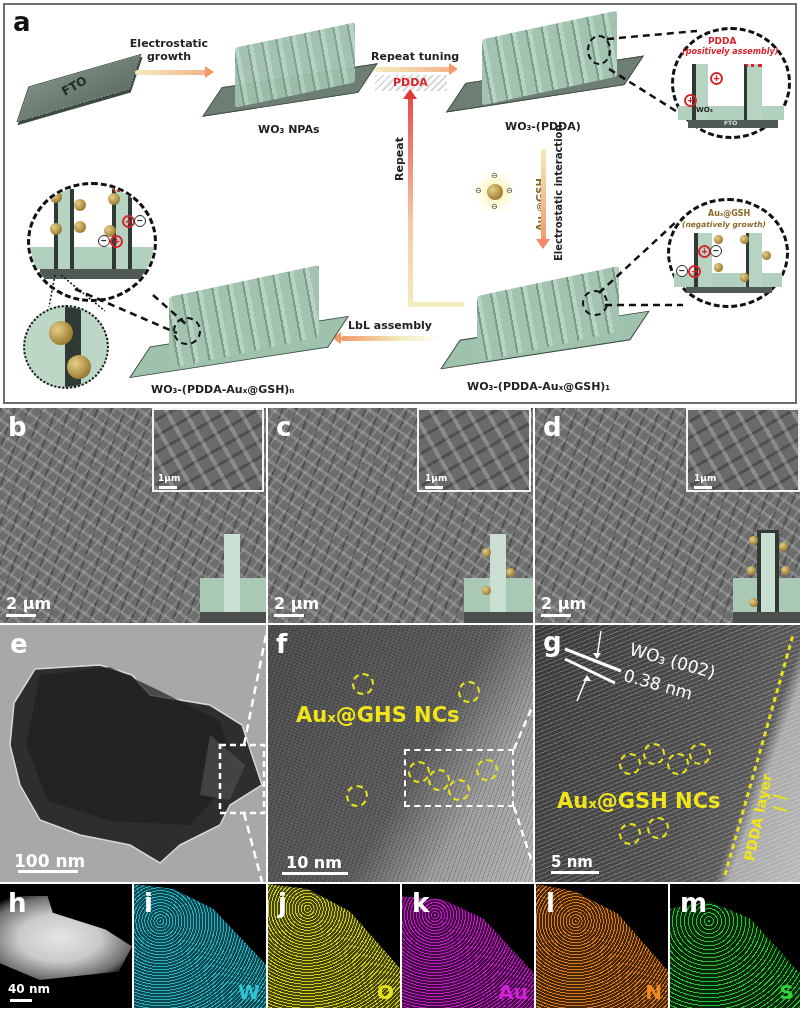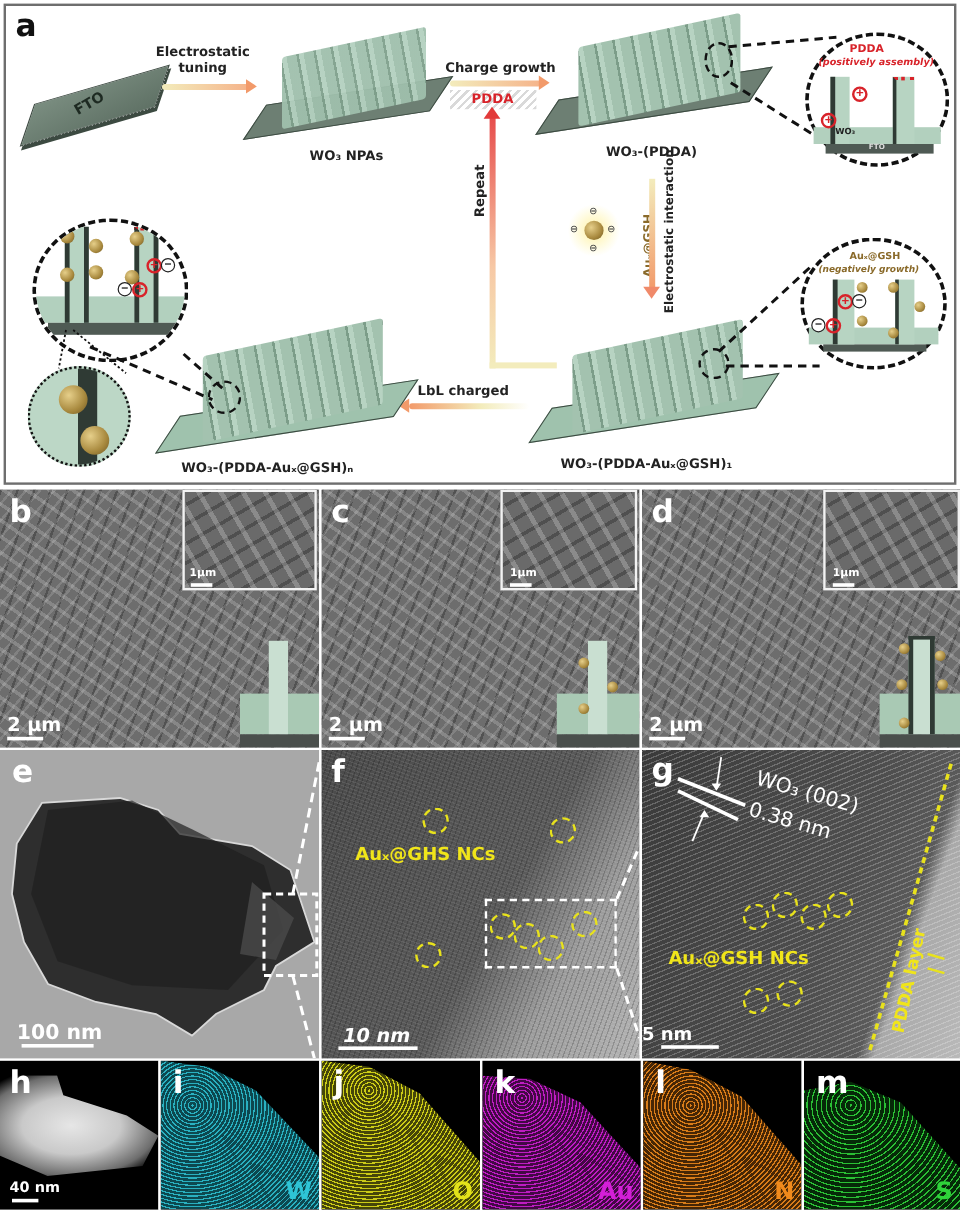--- a/index.html
+++ b/index.html
@@ -33,50 +33,50 @@
   .mini-schem { position:absolute; background:#a9c9b4; }
   .tem-e { background: #a8a8a8; }
   .tem-f { background:
       repeating-linear-gradient(20deg, rgba(255,255,255,0.08) 0 1px, rgba(0,0,0,0) 1px 3px),
       repeating-linear-gradient(-70deg, rgba(0,0,0,0.18) 0 1px, rgba(0,0,0,0) 1px 4px),
       linear-gradient(120deg, #4a4a4a 0%, #5a5a5a 55%, #9c9c9c 75%, #b4b4b4 100%); }
   .tem-g { background:
       repeating-linear-gradient(-22deg, rgba(255,255,255,0.22) 0 1px, rgba(0,0,0,0) 1px 4px),
       linear-gradient(110deg, #3a3a3a 0%, #4f4f4f 60%, #5a5a5a 76%, #a9a9a9 80%, #b9b9b9 100%); }
   .yellow-circle { position:absolute; width:22px; height:22px; border:2px dashed #e8e21c; border-radius:50%; }
-  .yellow-label { position:absolute; color:#f0e51a; font-family:"DejaVu Sans", sans-serif; font-weight:bold; font-size:15px; white-space:nowrap; }
+  .yellow-label { position:absolute; color:#f0e51a; font-family:"DejaVu Sans", sans-serif; font-weight:bold; font-size:21px; white-space:nowrap; }
   .eds { position:absolute; background:#000; overflow:hidden; }
   .eds-label { position:absolute; right:6px; bottom:4px; font-family:"DejaVu Sans", sans-serif; font-weight:bold; font-size:20px; }
   .sep-v { position:absolute; width:2px; background:#fff; }
 </style>
 </head>
 <body>
 
 <div id="panel-a" class="abs">
   <div class="abs plabel-dark" style="left:8px; top:2px;">a</div>
 
   <div class="abs" style="left:18px; top:58px; width:110px; height:50px;">
     <div class="abs" style="left:8px; top:6px; width:96px; height:38px; background:linear-gradient(160deg,#7a8d80,#5f7165); transform: skewX(-35deg) rotate(-20deg); border:1px solid #3f4c44; box-shadow: 2px 4px 0 #3c4a41;"></div>
     <div class="abs" style="left:38px; top:16px; transform: rotate(-30deg); font-family:'DejaVu Sans',sans-serif; font-weight:bold; font-size:12px; color:#1e2a22;">FTO</div>
   </div>
 
   <div class="abs schem-label" style="left:124px; top:32px; text-align:center; width:80px;">
     <div>Electrostatic</div>
-    <div>tuning</div>
+    <div>growth</div>
   </div>
   <div class="abs arrow-h" style="left:130px; top:65px; width:72px; background:linear-gradient(90deg,#f3ecbc,#f5b38a);"></div>
   <div class="abs" style="left:200px; top:61px; width:0; height:0; border-top:6px solid transparent; border-bottom:6px solid transparent; border-left:9px solid #f29a6a;"></div>
 
   <div class="abs" style="left:210px; top:22px; width:150px; height:90px;">
     <div class="abs" style="left:6px; top:48px; width:138px; height:30px; background:#6d7f73; transform: skewX(-40deg) rotate(-10deg); border:1px solid #3c4a41;"></div>
     <div class="abs" style="left:20px; top:8px; width:120px; height:60px; background:repeating-linear-gradient(80deg,#9fbfac 0 8px,#7fa08c 8px 10px,#b3d0bf 10px 14px); transform: skewY(-12deg); border-radius:3px; opacity:0.95;"></div>
   </div>
   <div class="abs schem-label" style="left:253px; top:118px;">WO₃ NPAs</div>
 
-  <div class="abs schem-label" style="left:366px; top:45px;">Charge growth</div>
+  <div class="abs schem-label" style="left:366px; top:45px;">Repeat tuning</div>
   <div class="abs arrow-h" style="left:370px; top:62px; width:76px; background:linear-gradient(90deg,#f3ecbc,#f5b38a);"></div>
   <div class="abs" style="left:444px; top:58px; width:0; height:0; border-top:6px solid transparent; border-bottom:6px solid transparent; border-left:9px solid #f29a6a;"></div>
   <div class="abs" style="left:370px; top:70px; width:72px; height:16px; background:repeating-linear-gradient(135deg,#d9d9d9 0 2px,#ffffff 2px 5px);"></div>
   <div class="abs" style="left:388px; top:71px; font-family:'DejaVu Sans',sans-serif; font-weight:bold; font-size:11px; color:#d8232a;">PDDA</div>
 
   <div class="abs" style="left:455px; top:14px; width:170px; height:90px;">
     <div class="abs" style="left:6px; top:50px; width:158px; height:30px; background:#6d7f73; transform: skewX(-40deg) rotate(-10deg); border:1px solid #3c4a41;"></div>
     <div class="abs" style="left:22px; top:6px; width:135px; height:66px; background:repeating-linear-gradient(80deg,#a3c2af 0 9px,#7c9d89 9px 11px,#b7d3c2 11px 15px); transform: skewY(-12deg); border-radius:3px;"></div>
   </div>
   <div class="abs dashed-circle" style="left:582px; top:30px; width:24px; height:30px; border-width:2px;"></div>
@@ -139,21 +139,21 @@
     <div class="au-cluster" style="left:44px; top:62px; width:9px; height:9px;"></div>
     <div class="au-cluster" style="left:70px; top:34px; width:9px; height:9px;"></div>
     <div class="au-cluster" style="left:92px; top:50px; width:9px; height:9px;"></div>
     <div class="au-cluster" style="left:70px; top:72px; width:9px; height:9px;"></div>
   </div>
   <svg class="abs" style="left:592px; top:196px;" width="90" height="110">
     <line x1="2" y1="92" x2="80" y2="20" stroke="#111" stroke-width="2.5" stroke-dasharray="7,5"></line>
     <line x1="8" y1="104" x2="86" y2="104" stroke="#111" stroke-width="2.5" stroke-dasharray="7,5"></line>
   </svg>
 
-  <div class="abs schem-label" style="left:343px; top:314px;">LbL charged</div>
+  <div class="abs schem-label" style="left:343px; top:314px;">LbL assembly</div>
   <div class="abs arrow-h" style="left:336px; top:331px; width:100px; background:linear-gradient(90deg,#f29a6a,#f3ecbc 60%,#ffffff);"></div>
   <div class="abs" style="left:327px; top:327px; width:0; height:0; border-top:6px solid transparent; border-bottom:6px solid transparent; border-right:9px solid #f29a6a;"></div>
 
   <div class="abs" style="left:140px; top:268px; width:190px; height:100px;">
     <div class="abs" style="left:6px; top:58px; width:176px; height:32px; background:#9fc2ad; transform: skewX(-40deg) rotate(-10deg); border:1px solid #3c4a41;"></div>
     <div class="abs" style="left:24px; top:8px; width:150px; height:72px; background:repeating-linear-gradient(80deg,#a3c2af 0 9px,#7c9d89 9px 11px,#b7d3c2 11px 15px); transform: skewY(-12deg); border-radius:3px;"></div>
   </div>
   <div class="abs dashed-circle" style="left:168px; top:312px; width:28px; height:28px; border-width:2px;"></div>
   <div class="abs schem-label" style="left:146px; top:378px;">WO₃-(PDDA-Auₓ@GSH)ₙ</div>
 
@@ -258,21 +258,21 @@
   <div class="abs" style="left:136px; top:124px; width:110px; height:58px; border:2px dashed #ffffff;"></div>
   <div class="yellow-circle" style="left:140px; top:136px;"></div>
   <div class="yellow-circle" style="left:160px; top:144px;"></div>
   <div class="yellow-circle" style="left:180px; top:154px;"></div>
   <div class="yellow-circle" style="left:208px; top:134px;"></div>
   <div class="yellow-circle" style="left:78px; top:160px;"></div>
   <svg class="abs" style="left:0; top:0;" width="265" height="257">
     <line x1="246" y1="124" x2="265" y2="80" stroke="#ffffff" stroke-width="2.5" stroke-dasharray="7,5"></line>
     <line x1="246" y1="182" x2="265" y2="240" stroke="#ffffff" stroke-width="2.5" stroke-dasharray="7,5"></line>
   </svg>
-  <div class="scale-text" style="left:18px; top:228px; font-size:16px;font-style:italic;">10 nm</div>
+  <div class="scale-text" style="left:18px; top:228px; font-size:16px;">10 nm</div>
   <div class="scalebar" style="left:14px; top:247px; width:66px;"></div>
 </div>
 <div class="sep-v" style="left:533px; top:625px; height:257px;"></div>
 
 <div class="micro tem-g" style="left:535px; top:625px; width:265px; height:257px;">
   <div class="abs plabel-light" style="left:8px; top:4px;">g</div>
   <svg class="abs" style="left:0; top:0;" width="265" height="257">
     <line x1="30" y1="24" x2="86" y2="46" stroke="#fff" stroke-width="3"></line>
     <line x1="30" y1="34" x2="80" y2="58" stroke="#fff" stroke-width="3"></line>
     <line x1="66" y1="6" x2="62" y2="32" stroke="#fff" stroke-width="1.5"></line>
@@ -286,21 +286,21 @@
   <div class="abs" style="left:98px; top:14px; transform: rotate(16deg); transform-origin:left top; color:#fff; font-family:'DejaVu Sans',sans-serif; font-size:17px; white-space:nowrap;">WO₃ (002)</div>
   <div class="abs" style="left:92px; top:40px; transform: rotate(16deg); transform-origin:left top; color:#fff; font-family:'DejaVu Sans',sans-serif; font-size:17px; white-space:nowrap;">0.38 nm</div>
   <div class="yellow-circle" style="left:84px; top:128px;"></div>
   <div class="yellow-circle" style="left:108px; top:118px;"></div>
   <div class="yellow-circle" style="left:132px; top:128px;"></div>
   <div class="yellow-circle" style="left:154px; top:118px;"></div>
   <div class="yellow-label" style="left:22px; top:164px;">Auₓ@GSH NCs</div>
   <div class="yellow-circle" style="left:84px; top:198px;"></div>
   <div class="yellow-circle" style="left:112px; top:192px;"></div>
   <div class="abs" style="left:206px; top:234px; transform: rotate(-78deg); transform-origin:left top; color:#f0e51a; font-family:'DejaVu Sans',sans-serif; font-weight:bold; font-size:14px; white-space:nowrap;">PDDA layer</div>
-  <div class="scale-text" style="left:0; top:228px; font-size:15px;">5 nm</div>
+  <div class="scale-text" style="left:16px; top:228px; font-size:15px;">5 nm</div>
   <div class="scalebar" style="left:16px; top:246px; width:48px;"></div>
 </div>
 
 <div class="eds" style="left:0; top:884px; width:132px; height:124px;">
   <div class="abs" style="left:0; top:12px; width:132px; height:84px; background: radial-gradient(ellipse at 45% 50%, #e6e6e6 0%, #c9c9c9 40%, #6d6d6d 70%, #000 85%); clip-path: polygon(0 0, 36% 0, 40% 20%, 80% 40%, 100% 60%, 90% 90%, 30% 100%, 0 80%);"></div>
   <div class="abs plabel-light" style="left:8px; top:6px;">h</div>
   <div class="scale-text" style="left:8px; top:98px; font-size:12px;">40 nm</div>
   <div class="scalebar" style="left:10px; top:115px; width:22px;"></div>
 </div>
 <div class="sep-v" style="left:132px; top:884px; height:124px;"></div>

